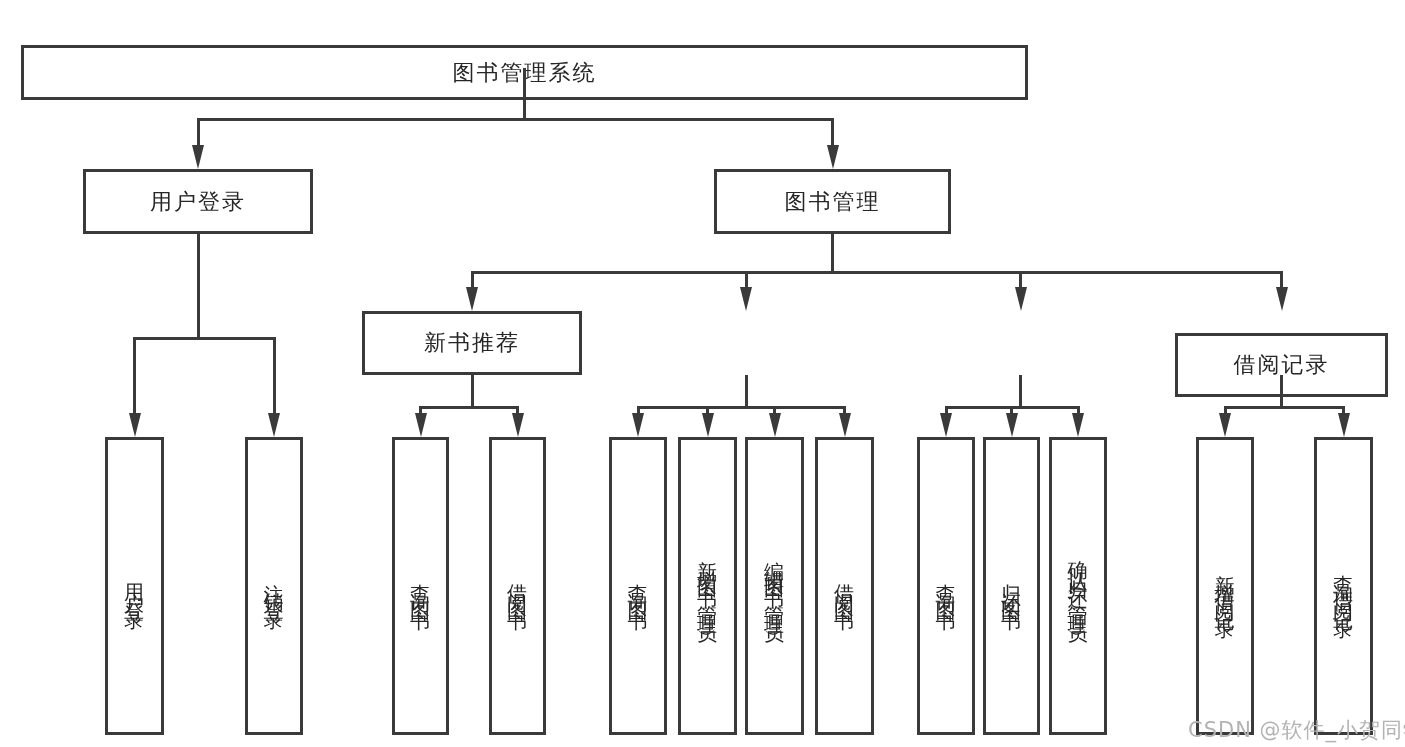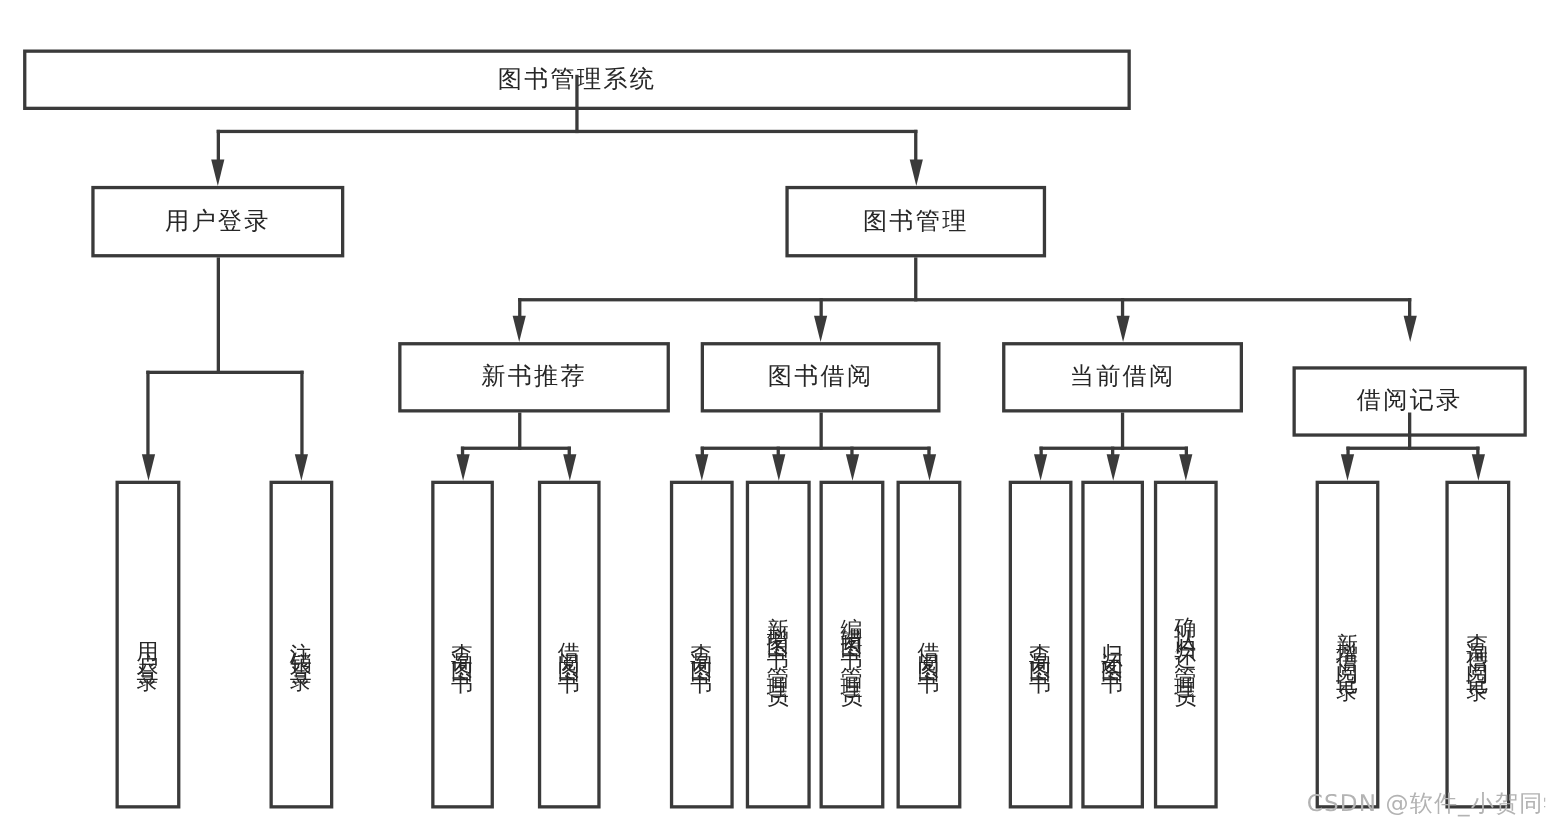--- a/index.html
+++ b/index.html
@@ -73,28 +73,22 @@
   <div class="watermark">CSDN @软件_小贺同学</div>
 <div class="node h" style="left: 21px; top: 13px; width: 1007px; height: 55px; margin-top: 32px;">
       <span class="lbl">图书管理系统</span>
     </div>
     <div class="node h" style="left: 83px; top: 169px; width: 230px; height: 65px;">
       <span class="lbl">用户登录</span>
     </div>
     <div class="node h" style="left: 714px; top: 169px; width: 237px; height: 65px;">
       <span class="lbl">图书管理</span>
     </div>
-    <div class="node h" style="left: 362px; top: 311px; width: 247px; height: 64px;">
+    <div class="node h" style="left: 362px; top: 311px; width: 220px; height: 64px;">
       <span class="lbl">新书推荐</span>
-    </div>
-    <div class="node h" style="left: 637px; top: 311px; width: 218px; height: 64px;">
-      <span class="lbl">图书借阅</span>
-    </div>
-    <div class="node h" style="left: 911px; top: 311px; width: 219px; height: 64px;">
-      <span class="lbl">当前借阅</span>
     </div>
     <div class="node h" style="left: 1175px; top: 311px; width: 213px; height: 64px; margin-top: 22px;">
       <span class="lbl">借阅记录</span>
     </div>
     <div class="node v" style="left: 105px; top: 437px; width: 59px; height: 298px;">
       <span class="lbl">用户登录</span>
     </div>
     <div class="node v" style="left: 245px; top: 437px; width: 58px; height: 298px;">
       <span class="lbl">注销登录</span>
     </div>

